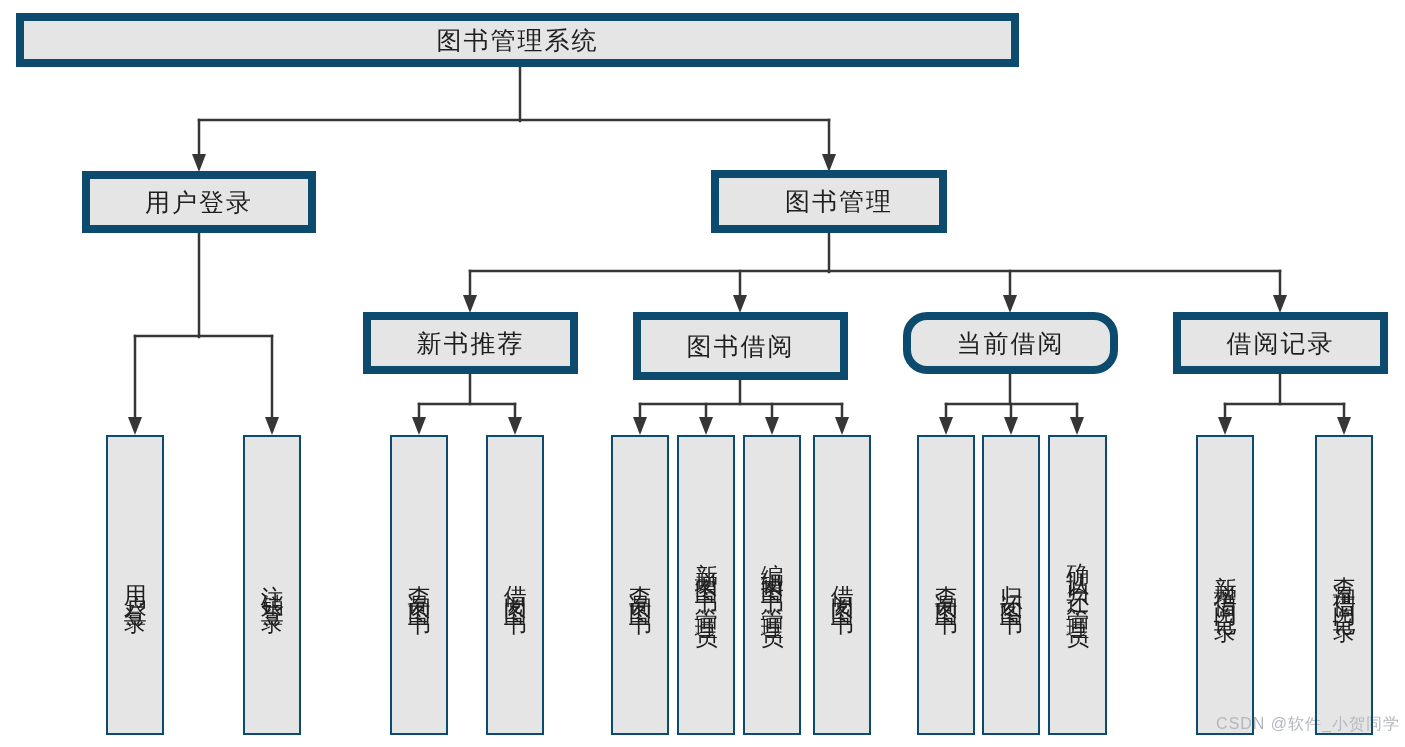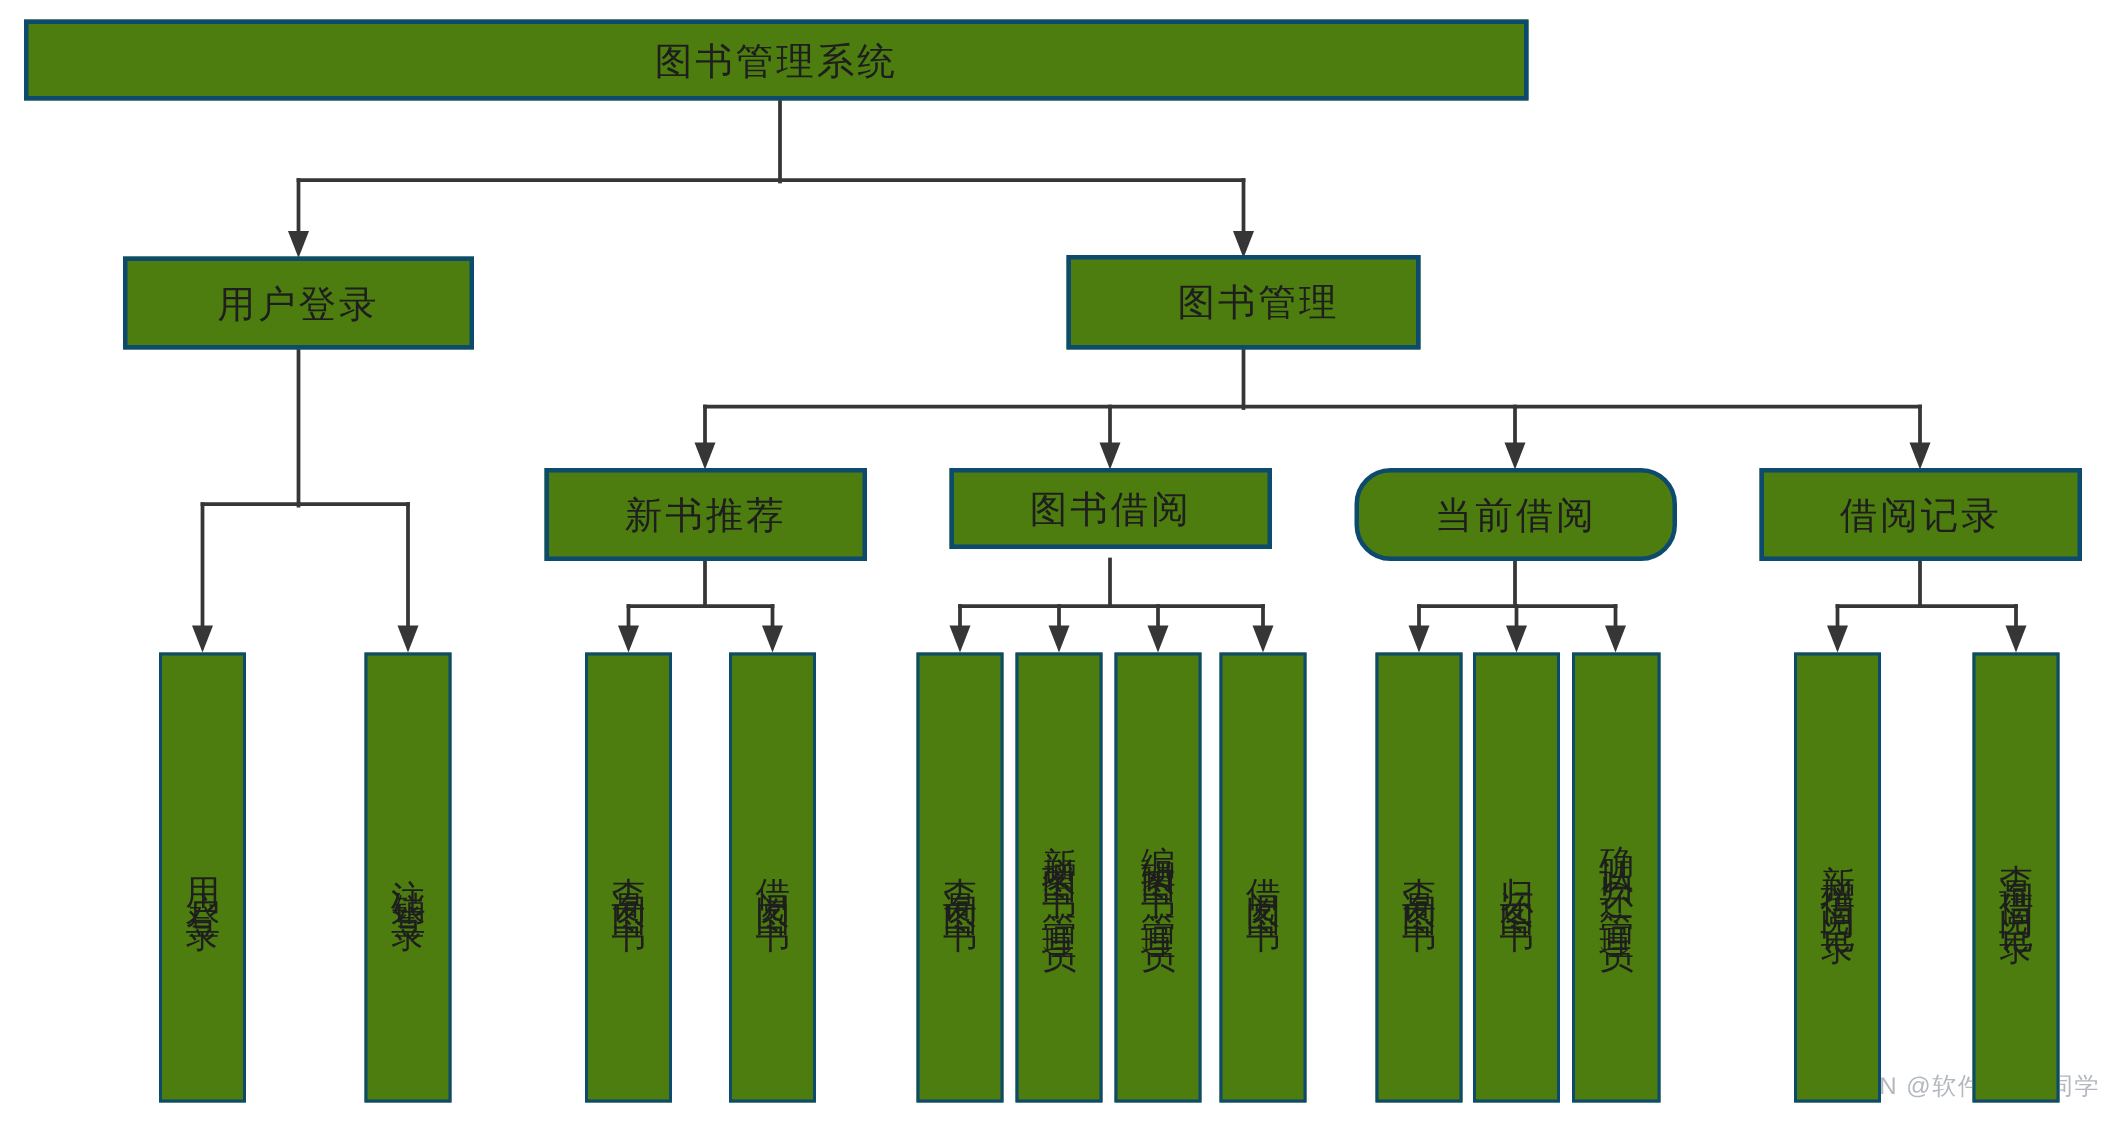--- a/index.html
+++ b/index.html
@@ -17,22 +17,22 @@
   }
   .connectors {
     position: absolute;
     left: 0;
     top: 0;
     z-index: 1;
   }
   .box {
     position: absolute;
     box-sizing: border-box;
-    background: #4d7c0f;
-    border: 3px solid #0c4a6e;
+    background: #e5e5e5;
+    border: 8px solid #0c4a6e;
     display: flex;
     align-items: center;
     justify-content: center;
     color: #1e1e1e;
     z-index: 2;
   }
   .h-label {
     font-size: 25px;
     letter-spacing: 2px;
     white-space: nowrap;
@@ -133,21 +133,21 @@
       <polygon points="1337,417 1351,417 1344,435"></polygon>
     </g>
   </svg>
 
   <div class="box h-label" style="left:16px; top:13px; width:1003px; height:54px;">图书管理系统</div>
 
   <div class="box h-label" style="left:82px; top:171px; width:234px; height:62px;">用户登录</div>
   <div class="box h-label" style="left:711px; top:170px; width:236px; height:63px;padding-left:20px;">图书管理</div>
 
   <div class="box h-label" style="left:363px; top:312px; width:215px; height:62px;">新书推荐</div>
-  <div class="box h-label" style="left:633px; top:312px; width:215px; height:54px;">图书借阅</div>
+  <div class="box h-label" style="left:633px; top:312px; width:215px; height:68px;">图书借阅</div>
   <div class="box h-label" style="left:903px; top:312px; width:215px; height:62px;border-radius:24px;">当前借阅</div>
   <div class="box h-label" style="left:1173px; top:312px; width:215px; height:62px;">借阅记录</div>
 
   <div class="box leaf" style="left:106px;">
     <span class="v-text">用户登录</span>
   </div>
   <div class="box leaf" style="left:243px;">
     <span class="v-text">注销登录</span>
   </div>
 

